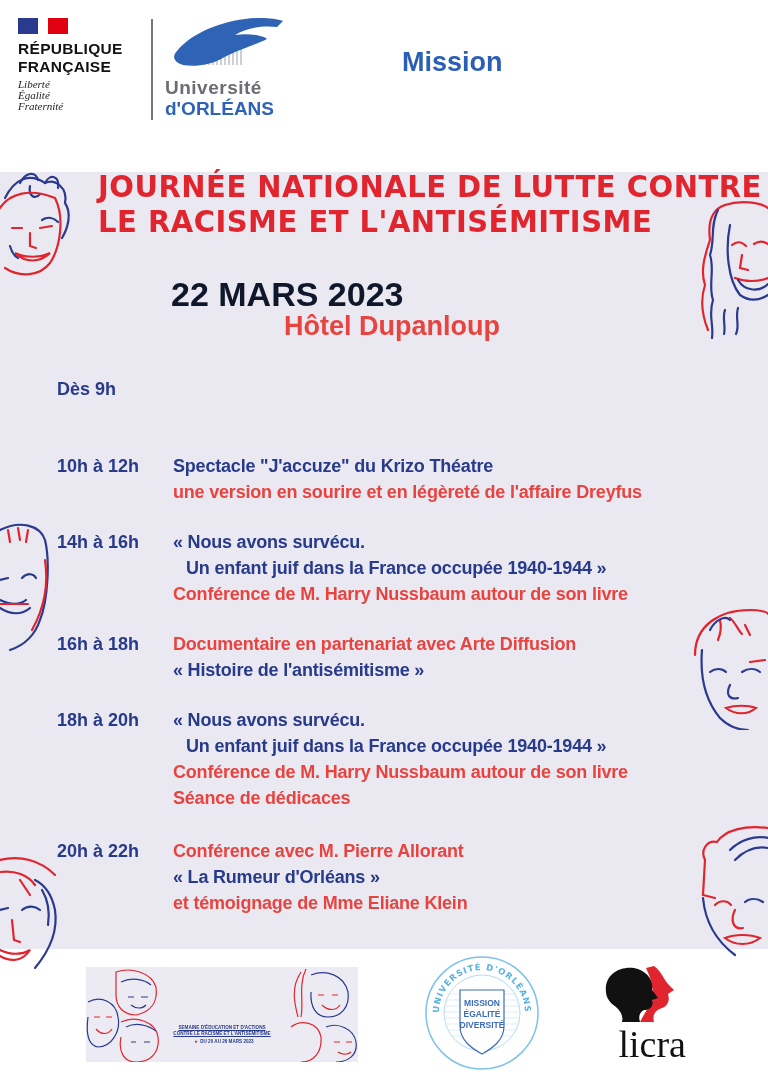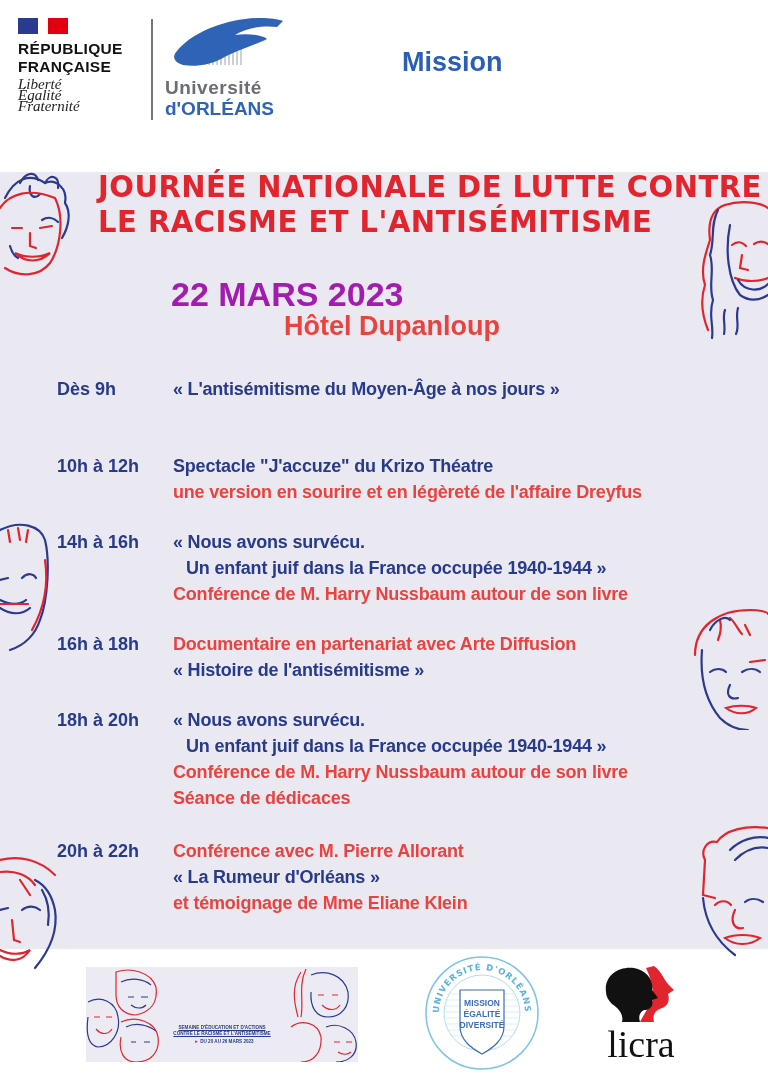--- a/index.html
+++ b/index.html
@@ -9,35 +9,35 @@
   
   .header { position: absolute; left: 0; top: 0; width: 768px; height: 172px; background: #ffffff; z-index: 3; }
   .header-shadow { position: absolute; left: 150px; top: 128px; width: 618px; height: 10px;
     background: linear-gradient(#9a9a9a, rgba(150,150,150,0)); z-index: 2; }
   .rf { position: absolute; left: 18px; top: 18px; }
   .rf-flag { display: flex; width: 50px; height: 16px; margin-bottom: 6px; }
   .rf-flag .b { width: 20px; background: #2a3b8f; }
   .rf-flag .w { width: 10px; background: #ffffff; }
   .rf-flag .r { width: 20px; background: #e1000f; }
   .rf-name { font-weight: bold; font-size: 15.5px; line-height: 18px; color: #111; letter-spacing: 0.3px; }
-  .rf-motto { font-family: "Liberation Serif", serif; font-style: italic; font-size: 15px; line-height: 11px; color: #222; margin-top: 3px; }
+  .rf-motto { font-family: "Liberation Serif", serif; font-style: italic; font-size: 11px; line-height: 11px; color: #222; margin-top: 3px; }
   .divider { position: absolute; left: 151px; top: 19px; width: 2px; height: 101px; background: #777; }
   .univ { position: absolute; left: 165px; top: 15px; width: 135px; }
   .univ-brush { display: block; width: 125px; height: 60px; }
   .univ-l1 { font-weight: bold; font-size: 19px; line-height: 21px; color: #6b6e72; letter-spacing: 0.5px; margin-top: 2px; }
   .univ-l2 { font-weight: bold; font-size: 19px; line-height: 21px; color: #2f63b6; }
   .mission { position: absolute; left: 402px; top: 46px; color: #2b5fb5; font-weight: bold; }
   .mission-l1 { font-size: 27px; line-height: 32px; }
   .mission-l2 { font-size: 27px; line-height: 34px; letter-spacing: 0.3px; }
 
   
   .poster { position: absolute; left: 0; top: 137px; width: 768px; height: 812px; background: #eae8f1; z-index: 1; }
   .title { position: absolute; left: 98px; top: 170px; color: #e1252e; font-family: "DejaVu Sans", sans-serif;
     font-weight: bold; font-size: 29px; line-height: 34px; letter-spacing: 0.5px; z-index: 4; transform: scaleY(1.05); }
-  .date { position: absolute; left: 171px; top: 274px; color: #a21caf; font-weight: bold; font-size: 34px; line-height: 40px; z-index: 4; }
+  .date { position: absolute; left: 171px; top: 274px; color: #0f172a; font-weight: bold; font-size: 34px; line-height: 40px; z-index: 4; }
   .venue { position: absolute; left: 284px; top: 310px; color: #e8433f; font-weight: bold; font-size: 27px; line-height: 32px; z-index: 4; }
 
   .program { position: absolute; left: 57px; top: 376px; width: 700px; z-index: 4; }
   .event { position: absolute; left: 0; width: 700px; }
   .ev-time { position: absolute; left: 0; top: 0; width: 112px; color: #283a8a; font-weight: bold; font-size: 18px; line-height: 26px; }
   .ev-lines { position: absolute; left: 116px; top: 0; }
   .ev-line { font-weight: bold; font-size: 18px; line-height: 26px; white-space: nowrap; letter-spacing: -0.2px; }
   .ev-line.blue { color: #283a8a; }
   .ev-line.red { color: #e8433f; }
   .ev-line.indent { padding-left: 13px; }
@@ -49,21 +49,21 @@
   .tous { position: absolute; left: 86px; top: 967px; width: 272px; height: 95px; background: #ecebf3; z-index: 4; overflow: hidden; }
   .tous-title { position: absolute; left: 86px; top: 6px; width: 100px; text-align: center; color: #e1252e;
     font-family: "DejaVu Sans", sans-serif; font-weight: bold; font-size: 15px; line-height: 15px; }
   .tous-sub { position: absolute; left: 74px; top: 58px; width: 124px; text-align: center; color: #283a8a;
     font-size: 4.6px; line-height: 6px; font-weight: bold; text-decoration: underline; }
   .tous-date { position: absolute; left: 78px; top: 72px; width: 120px; text-align: center; color: #283a8a; font-size: 4.6px; font-weight: bold; }
   .tous-date .arr { color: #e1252e; }
   .seal { position: absolute; left: 423px; top: 954px; width: 118px; height: 118px; z-index: 4; }
   .seal-mission { position: absolute; left: 0; top: 44px; width: 118px; text-align: center; color: #3d6cb8; font-size: 8.5px; font-weight: bold; line-height: 11px; }
   .licra { position: absolute; left: 596px; top: 962px; width: 90px; height: 110px; z-index: 4; }
-  .licra-text { position: absolute; left: 0; top: 60px; width: 90px; text-align: center; font-family: "Liberation Serif", serif; font-size: 38px; color: #111; line-height: 44px; }
+  .licra-text { position: absolute; left: 0; top: 60px; width: 90px; text-align: right; font-family: "Liberation Serif", serif; font-size: 38px; color: #111; line-height: 44px; }
 </style>
 </head>
 <body>
 
 <div class="header">
   <div class="rf">
     <div class="rf-flag">
       <span class="b"></span>
         <span class="w"></span>
         <span class="r"></span>
@@ -187,21 +187,20 @@
     <path d="M50 82 C 55 78, 62 78, 68 82" stroke="#2b3a8f"></path>
     <path d="M40 90 C 35 100, 38 110, 48 108" stroke="#e1252e"></path>
     <path d="M30 118 C 40 114, 55 114, 65 118 C 55 126, 40 126, 30 118 Z" stroke="#e1252e"></path>
   </g>
 </svg>
 
 <div class="program">
   <div class="event" style="top:0px">
     <div class="ev-time">Dès 9h</div>
     <div class="ev-lines">
-      <div class="ev-line blue">« L'antisémitisme du Moyen-Âge à nos jours »</div>
     </div>
   </div>
 
   <div class="event" style="top:77px">
     <div class="ev-time">10h à 12h</div>
     <div class="ev-lines">
       <div class="ev-line blue">Spectacle "J'accuze" du Krizo Théatre</div>
       <div class="ev-line red">une version en sourire et en légèreté de l'affaire Dreyfus</div>
     </div>
   </div>

